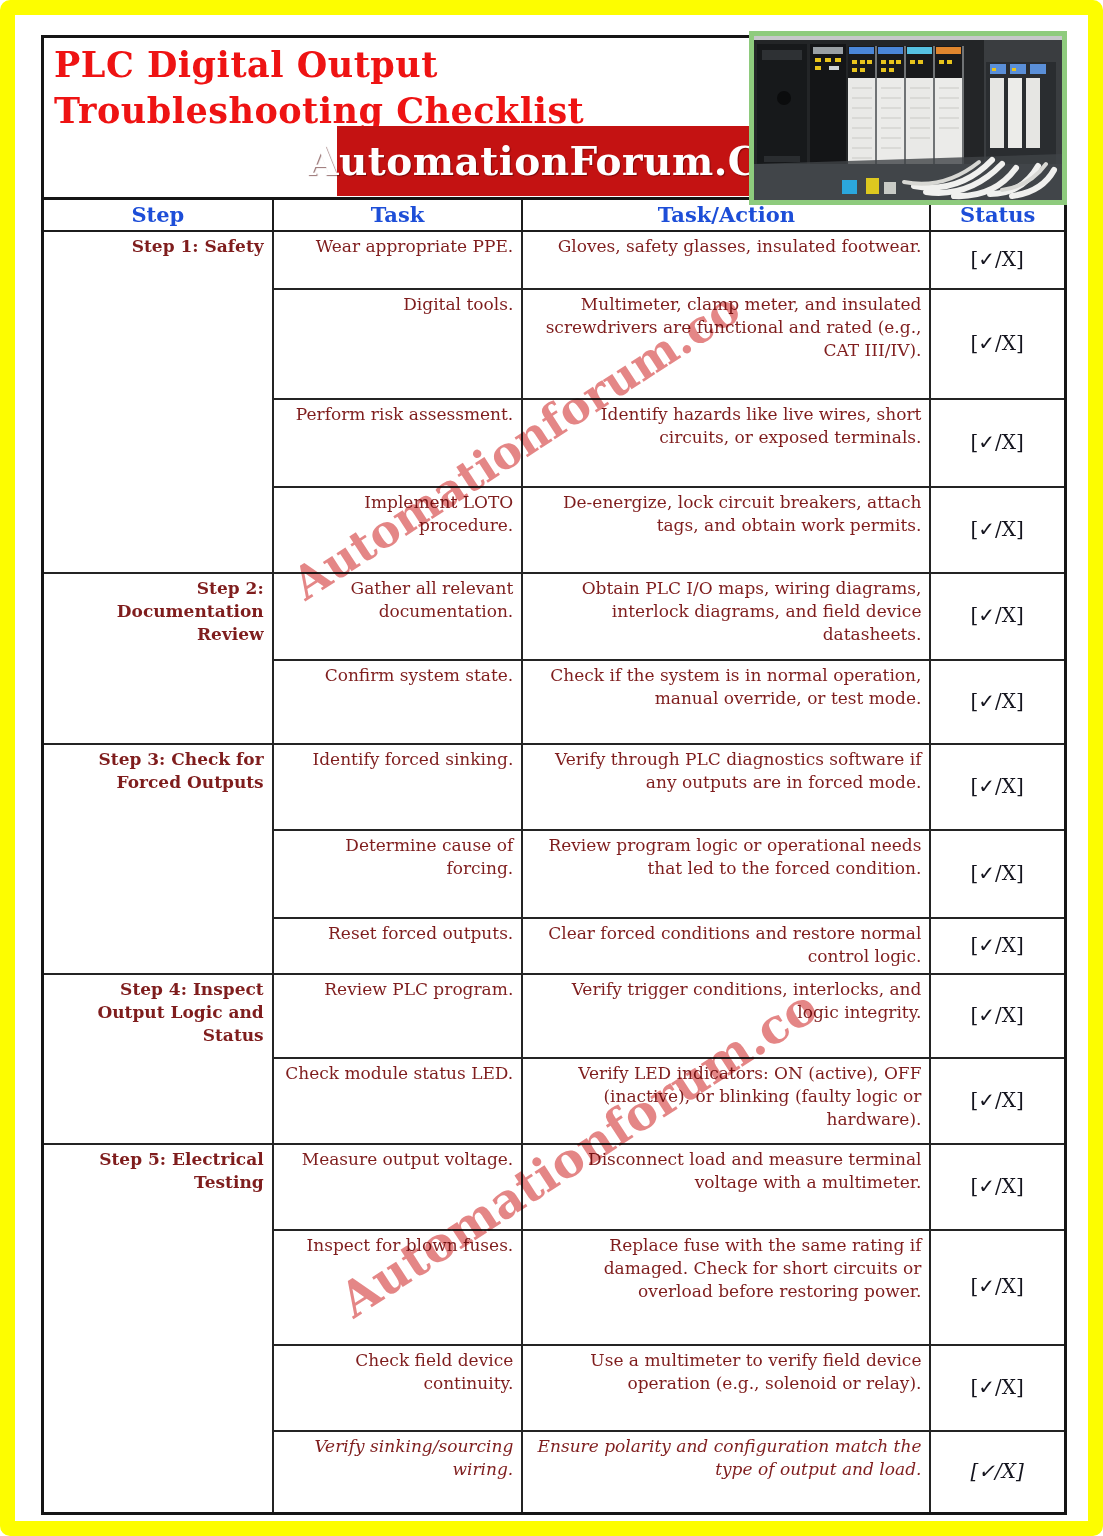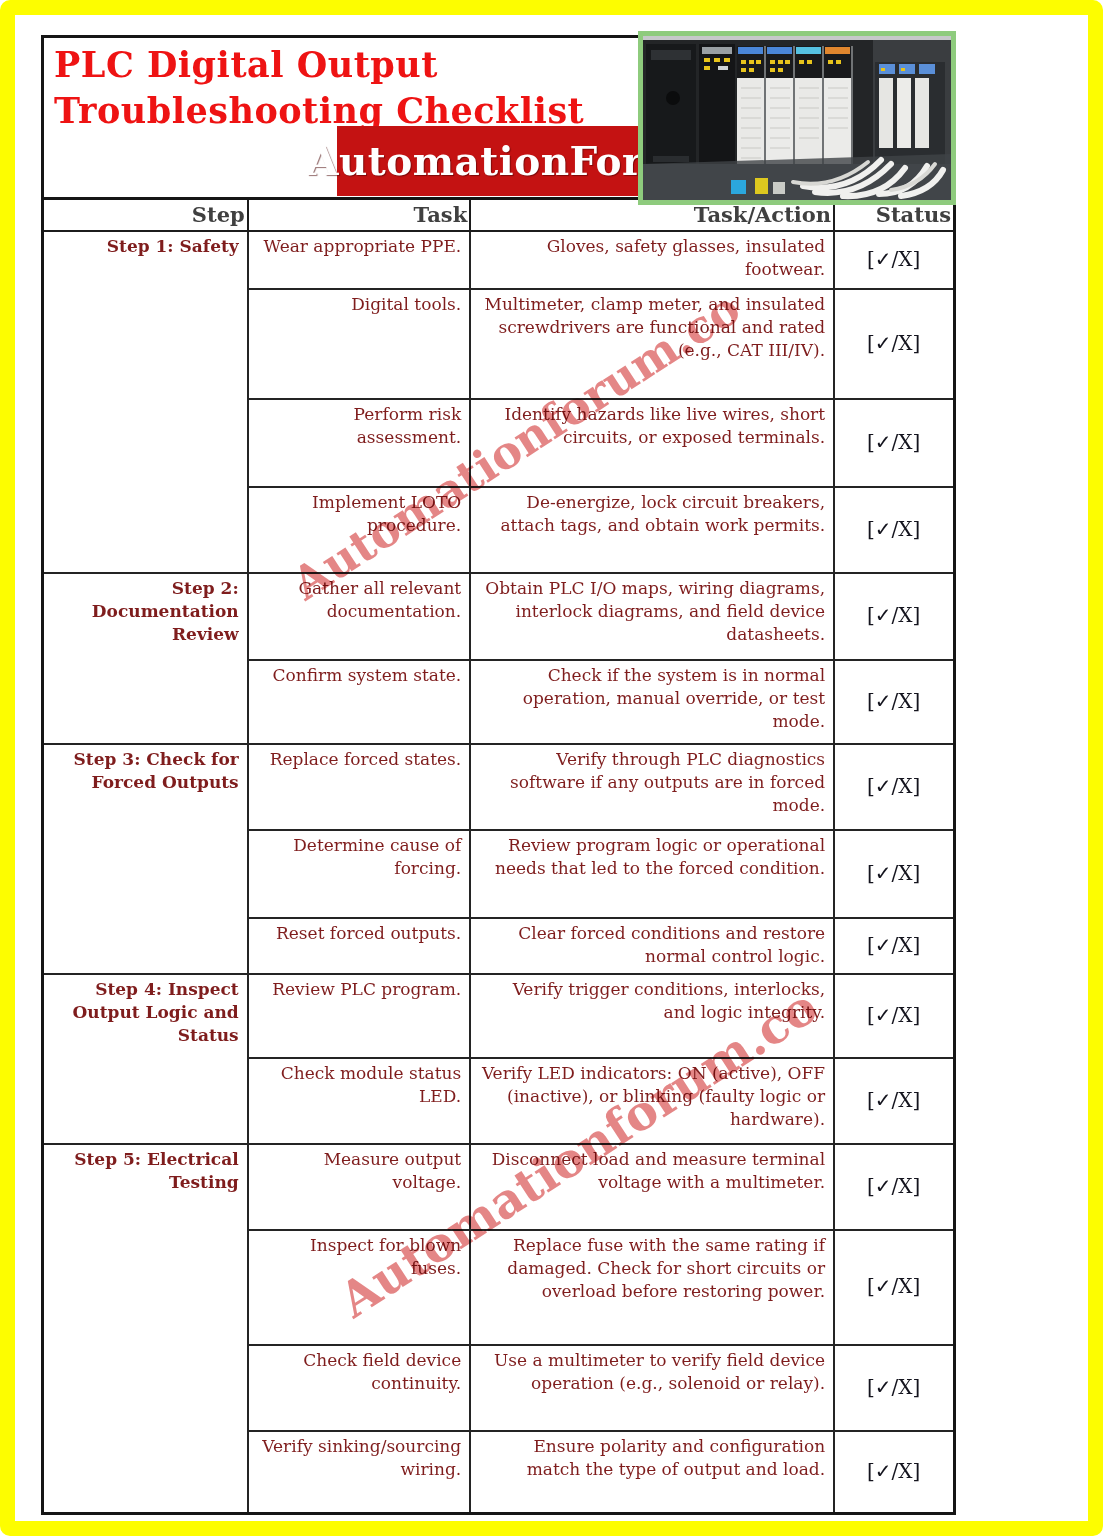--- a/index.html
+++ b/index.html
@@ -13,21 +13,21 @@
     width: 1103px; height: 1536px;
     border: 15px solid #fdfd00;
     border-radius: 10px;
     position: relative;
     background: #ffffff;
     overflow: hidden;
   }
   .content {
     position: absolute;
     left: 26px; top: 20px;
-    width: 915px;
+    width: 1026px;
   }
   
   .title-box {
     border: 3px solid #151515;
     border-bottom: none;
     height: 162px;
     position: relative;
   }
   .doc-title {
     margin: 4px 0 0 10px;
@@ -67,22 +67,22 @@
     border: 3px solid #151515;
   }
   col.c-step   { width: 22.5%; }
   col.c-task   { width: 24.4%; }
   col.c-check  { width: 39.9%; }
   col.c-status { width: 13.2%; }
   .checklist th {
     border: 2px solid #1c1c1c;
     font-size: 21px;
     font-weight: bold;
-    color: #404040;
-    text-align: right;
+    color: #1d4ed8;
+    text-align: center;
     height: 32px;
     padding: 1px 2px;
   }
   .checklist td {
     border: 2px solid #242424;
     font-size: 17px;
     line-height: 1.36;
     color: #7f1d1d;
     vertical-align: top;
     padding: 3px 8px 3px 7px;
@@ -262,21 +262,21 @@
             <td>Obtain PLC I/O maps, wiring diagrams, interlock diagrams, and field device datasheets.</td>
             <td class="status-cell">[✓/X]</td>
           </tr>
           <tr style="height: 84px;">
             <td>Confirm system state.</td>
             <td>Check if the system is in normal operation, manual override, or test mode.</td>
             <td class="status-cell">[✓/X]</td>
           </tr>
           <tr style="height: 86px;">
             <td class="step-cell" rowspan="3">Step 3: Check for Forced Outputs</td>
-            <td>Replace forced states.</td>
+            <td>Identify forced sinking.</td>
             <td>Verify through PLC diagnostics software if any outputs are in forced mode.</td>
             <td class="status-cell">[✓/X]</td>
           </tr>
           <tr style="height: 88px; margin-left: 42px;">
             <td>Determine cause of forcing.</td>
             <td>Review program logic or operational needs that led to the forced condition.</td>
             <td class="status-cell">[✓/X]</td>
           </tr>
           <tr style="height: 56px;">
             <td>Reset forced outputs.</td>
@@ -303,21 +303,21 @@
           <tr style="height: 115px; margin-top: 25px;">
             <td>Inspect for blown fuses.</td>
             <td>Replace fuse with the same rating if damaged. Check for short circuits or overload before restoring power.</td>
             <td class="status-cell">[✓/X]</td>
           </tr>
           <tr style="height: 86px;">
             <td>Check field device continuity.</td>
             <td>Use a multimeter to verify field device operation (e.g., solenoid or relay).</td>
             <td class="status-cell">[✓/X]</td>
           </tr>
-          <tr style="height: 83px;">
+          <tr style="height: 83px; font-style: italic;">
             <td>Verify sinking/sourcing wiring.</td>
             <td>Ensure polarity and configuration match the type of output and load.</td>
             <td class="status-cell">[✓/X]</td>
           </tr>
         </tbody>
     </table>
 
   </div>
 
   <div class="watermark wm-1">Automationforum.co</div>

